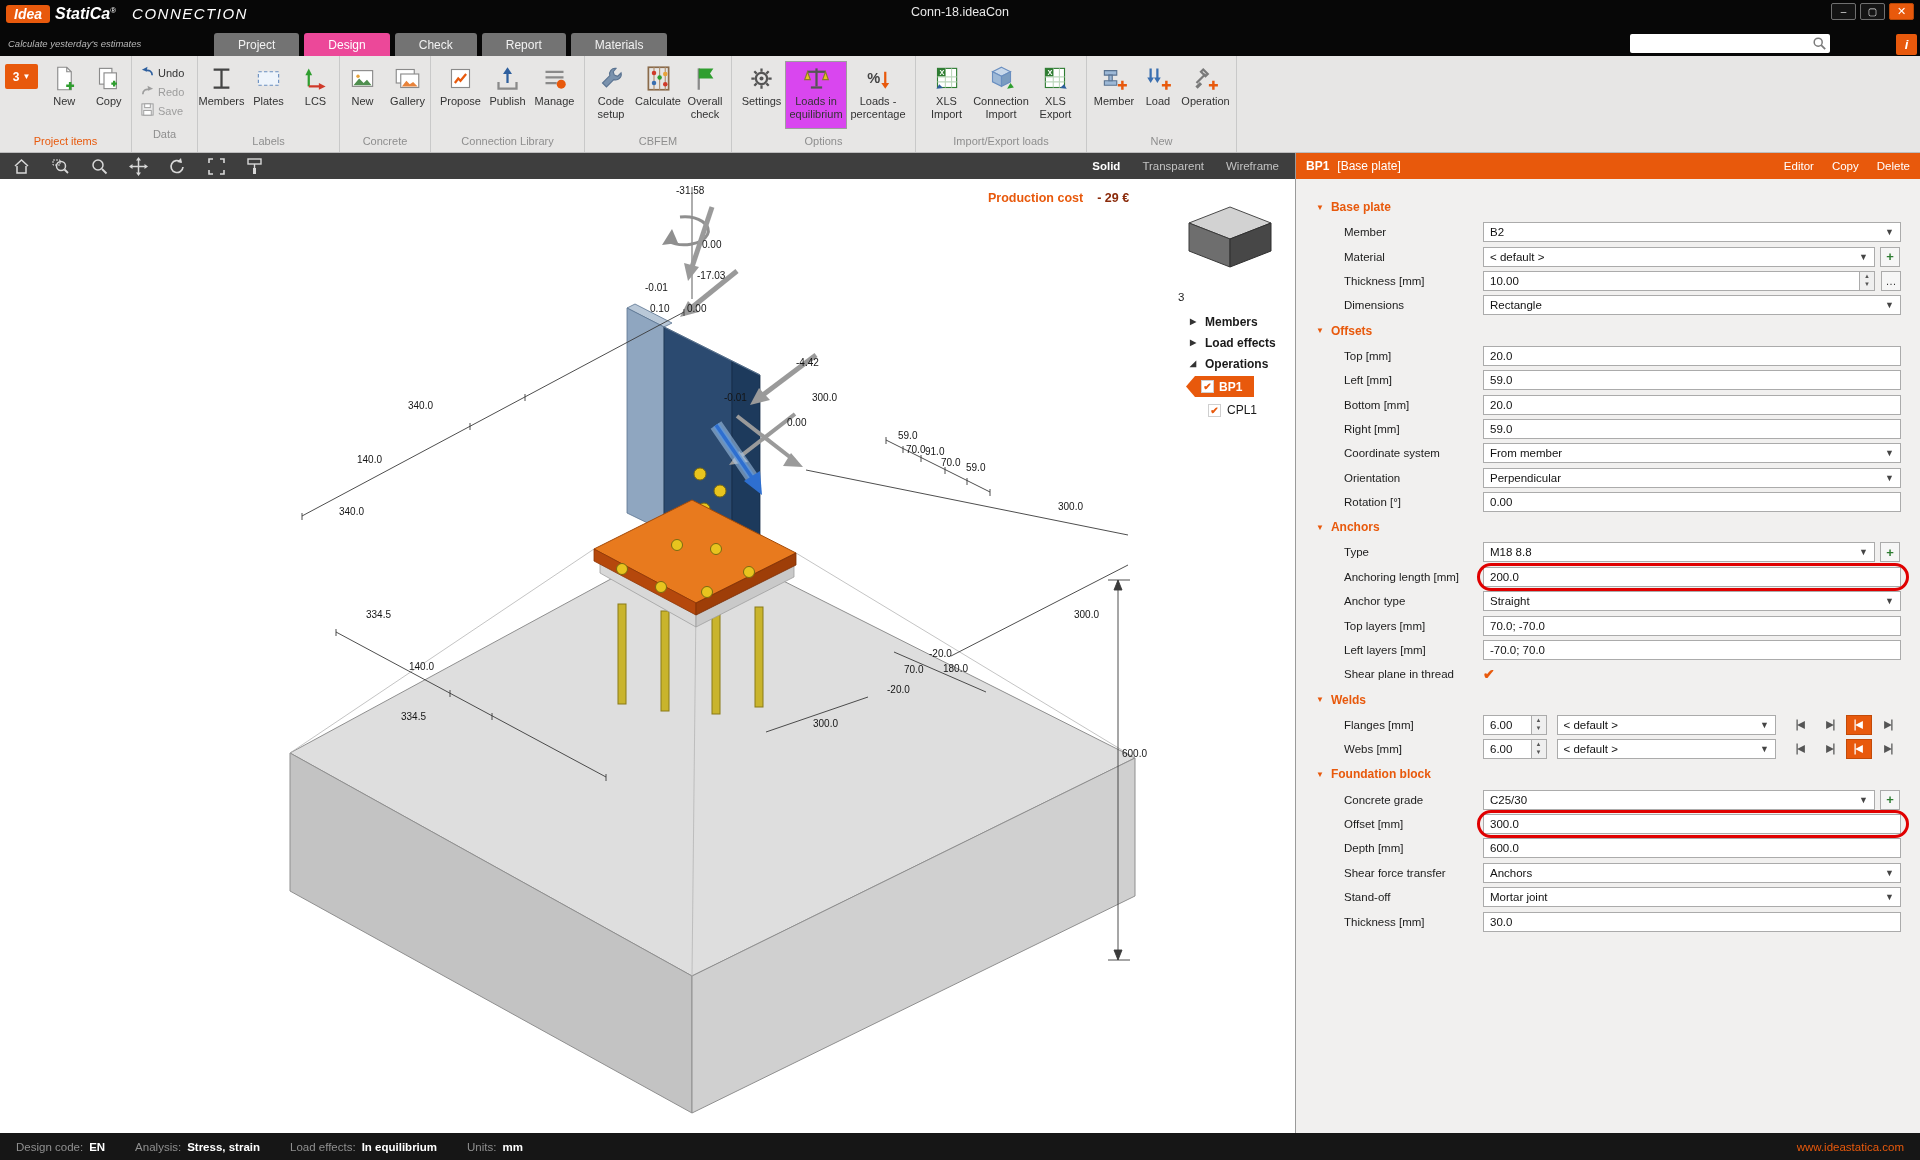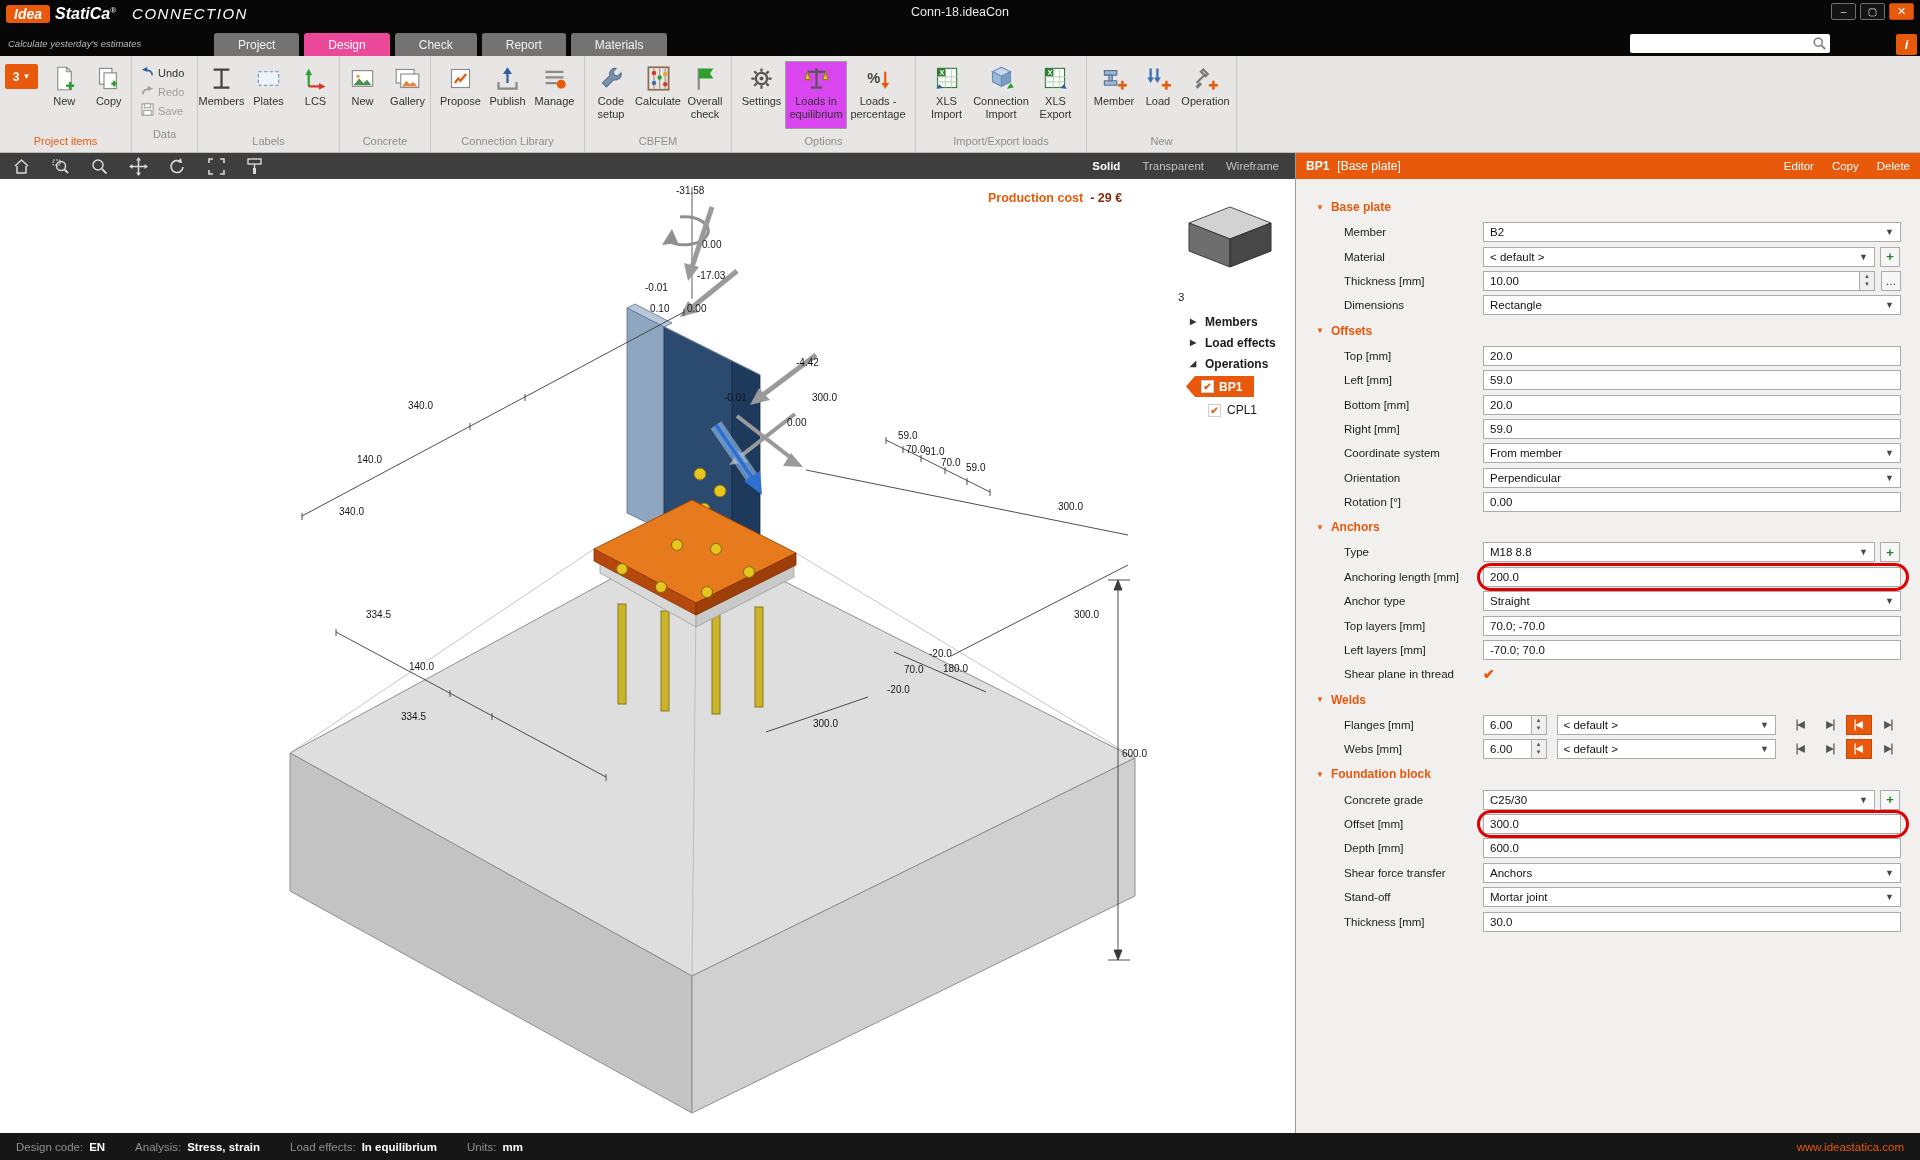--- a/index.html
+++ b/index.html
@@ -50,21 +50,21 @@
 .vp-toolbar{position:absolute;top:0;left:0;right:0;height:26px;background:#3E3E3E;display:flex;align-items:center;padding:0 12px;gap:20px}
 .vp-tool{width:19px;height:19px;cursor:default}
 .vp-tool svg{width:100%;height:100%}
 .vp-modes{position:absolute;right:16px;top:0;height:26px;display:flex;gap:22px;align-items:center;font-size:11.5px;color:#c3c3c3}
 .vp-modes .active{color:#fff;font-weight:bold}
 .scene{position:absolute;top:26px;left:0;width:1295px;height:954px;overflow:hidden}
 .scene > svg{position:absolute;left:0;top:0}
 .dim{position:absolute;font-size:10px;color:#151515;white-space:nowrap}
 .pcost{position:absolute;left:988px;top:12px;font-size:12.5px;font-weight:bold}
 .pcost .l{color:#E8590C}
-.pcost .v{color:#8a2a0a;margin-left:7px}
+.pcost .v{color:#8a2a0a;margin-left:14px}
 .navcube{position:absolute;left:1185px;top:26px;width:90px;height:66px}
 .tree{position:absolute;left:1168px;top:112px;width:127px;font-size:12px;color:#1a1a1a}
 .tree-root{padding-left:10px;height:20px;font-size:11.5px}
 .tnode{display:flex;align-items:center;height:21px;font-weight:bold;gap:6px;padding-left:22px;cursor:default}
 .tnode .arr{font-size:8px;width:9px;color:#333}
 .bp1-row{margin:2px 0 0 18px}
 .bp1-tag{display:inline-flex;align-items:center;gap:5px;background:#E8590C;color:#fff;font-weight:bold;height:21px;padding:0 12px 0 15px;clip-path:polygon(0 50%,9px 0,100% 0,100% 100%,9px 100%);cursor:default}
 .chk{width:13px;height:13px;background:#fff;border:1px solid #cfcfcf;color:#E8590C;font-size:10px;line-height:11px;text-align:center;font-weight:bold;flex:none}
 .cpl1-row{display:flex;align-items:center;gap:6px;height:22px;padding-left:40px;margin-top:2px;cursor:default}
 

